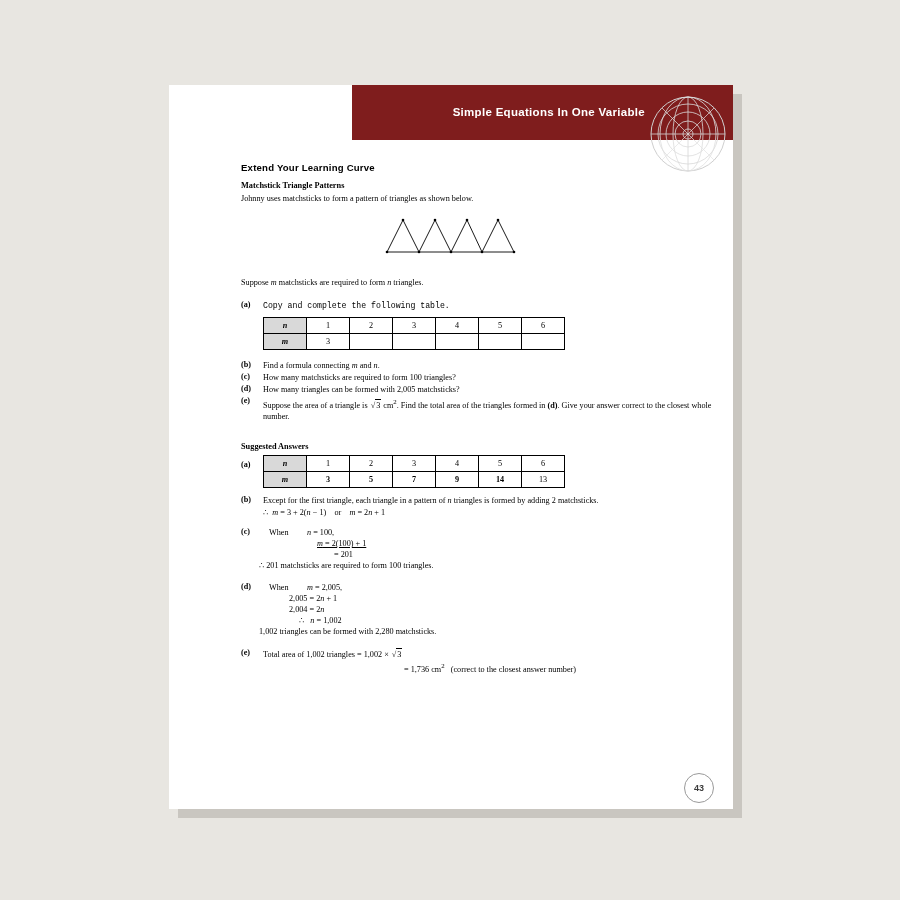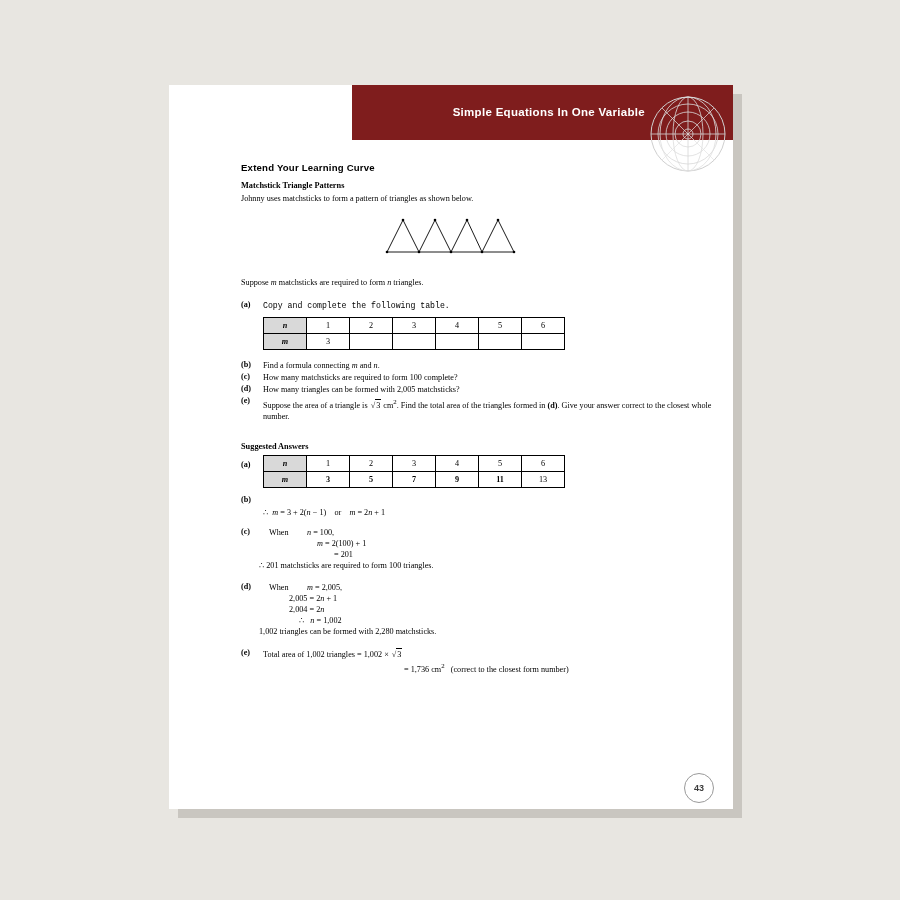--- a/index.html
+++ b/index.html
@@ -224,21 +224,21 @@
       </tr>
     </tbody>
       </table>
 
     <div class="lbl" style="left:52px; top:275px;">(b)</div>
     <div class="para" style="left:74px; top:275px;">
       Find a formula connecting <i>m</i> and <i>n</i>.
     </div>
 
     <div class="lbl" style="left:52px; top:287px;">(c)</div>
-    <div class="para" style="left:74px; top:287px;">How many matchsticks are required to form 100 complete?</div>
+    <div class="para" style="left:74px; top:287px;">How many matchsticks are required to form 100 triangles?</div>
 
     <div class="lbl" style="left:52px; top:299px;">(d)</div>
     <div class="para" style="left:74px; top:299px;">How many triangles can be formed with 2,005 matchsticks?</div>
 
     <div class="lbl" style="left:52px; top:311px;">(e)</div>
     <div class="para" style="left:74px; top:311px; width:452px; line-height:11.5px;">
       Suppose the area of a triangle is <span class="sqrt-wrap">√<span class="sqrt-bar">3</span></span> cm<sup>2</sup>. Find the total area of the triangles formed in <b>(d)</b>. Give your answer correct to the closest whole number.
     </div>
 
     <div class="sub-title" style="left:52px; top:357px;">Suggested Answers</div>
@@ -254,52 +254,55 @@
         <td style="width:42px;">4</td>
         <td style="width:42px;">5</td>
         <td style="width:42px;">6</td>
       </tr>
       <tr>
         <td class="hdr" style="height:15px;">m</td>
         <td style="font-weight:bold;">3</td>
         <td style="font-weight:bold;">5</td>
         <td style="font-weight:bold;">7</td>
         <td style="font-weight:bold;">9</td>
-        <td style="font-weight:bold;">11</td>
+        <td style="font-weight:bold;">14</td>
         <td style="font-weight:normal;">13</td>
       </tr>
     </tbody>
       </table>
 
     <div class="lbl" style="left:52px; top:410px;">(b)</div>
+    <div class="para" style="left:74px; top:410px;">
+      Except for the first triangle, each triangle in a pattern of <i>n</i> triangles is formed by adding 2 matchsticks.
+    </div>
     <div class="para" style="left:74px; top:422px;">
       ∴&nbsp; <i>m</i> = 3 + 2(<i>n</i> − 1)&nbsp;&nbsp;&nbsp; or&nbsp;&nbsp;&nbsp; <i>m</i> = 2<i>n</i> + 1
     </div>
 
     <div class="lbl" style="left:52px; top:442px;">(c)</div>
     <div class="para" style="left:80px; top:442px;">When</div>
     <div class="para" style="left:118px; top:442px;text-align:center;"><i>n</i> = 100,</div>
-    <div class="para" style="left:128px; top:453px;"><i>m</i> = 2(100) + 1</div>
+    <div class="para" style="left:128px; top:453px;text-decoration:underline;"><i>m</i> = 2(100) + 1</div>
     <div class="para" style="left:145px; top:464px;">= 201</div>
     <div class="para" style="left:70px; top:475px;">∴  201 matchsticks are required to form 100 triangles.</div>
 
     <div class="lbl" style="left:52px; top:497px;">(d)</div>
     <div class="para" style="left:80px; top:497px;">When</div>
     <div class="para" style="left:118px; top:497px;"><i>m</i> = 2,005,</div>
     <div class="para" style="left:100px; top:508px;">2,005 = 2<i>n</i> + 1</div>
     <div class="para" style="left:100px; top:519px;">2,004 = 2<i>n</i></div>
     <div class="para" style="left:110px; top:530px;">∴&nbsp;&nbsp; <i>n</i> = 1,002</div>
     <div class="para" style="left:70px; top:541px;">1,002 triangles can be formed with 2,280 matchsticks.</div>
 
     <div class="lbl" style="left:52px; top:563px;">(e)</div>
     <div class="para" style="left:74px; top:563px;">
       <span>Total area of 1,002 triangles = 1,002 ×</span>
       <span class="sqrt-wrap">√<span class="sqrt-bar">3</span></span>
     </div>
     <div class="para" style="left:215px; top:575px;">
-      = 1,736 cm<sup>2</sup>&nbsp;&nbsp;&nbsp;<span>(correct to the closest form number)</span>
+      = 1,736 cm<sup>2</sup>&nbsp;&nbsp;&nbsp;<span>(correct to the closest answer number)</span>
     </div>
 
   </div>
 
   <div class="page-num-circle">43</div>
 
 </div>
 
 </body></html>

